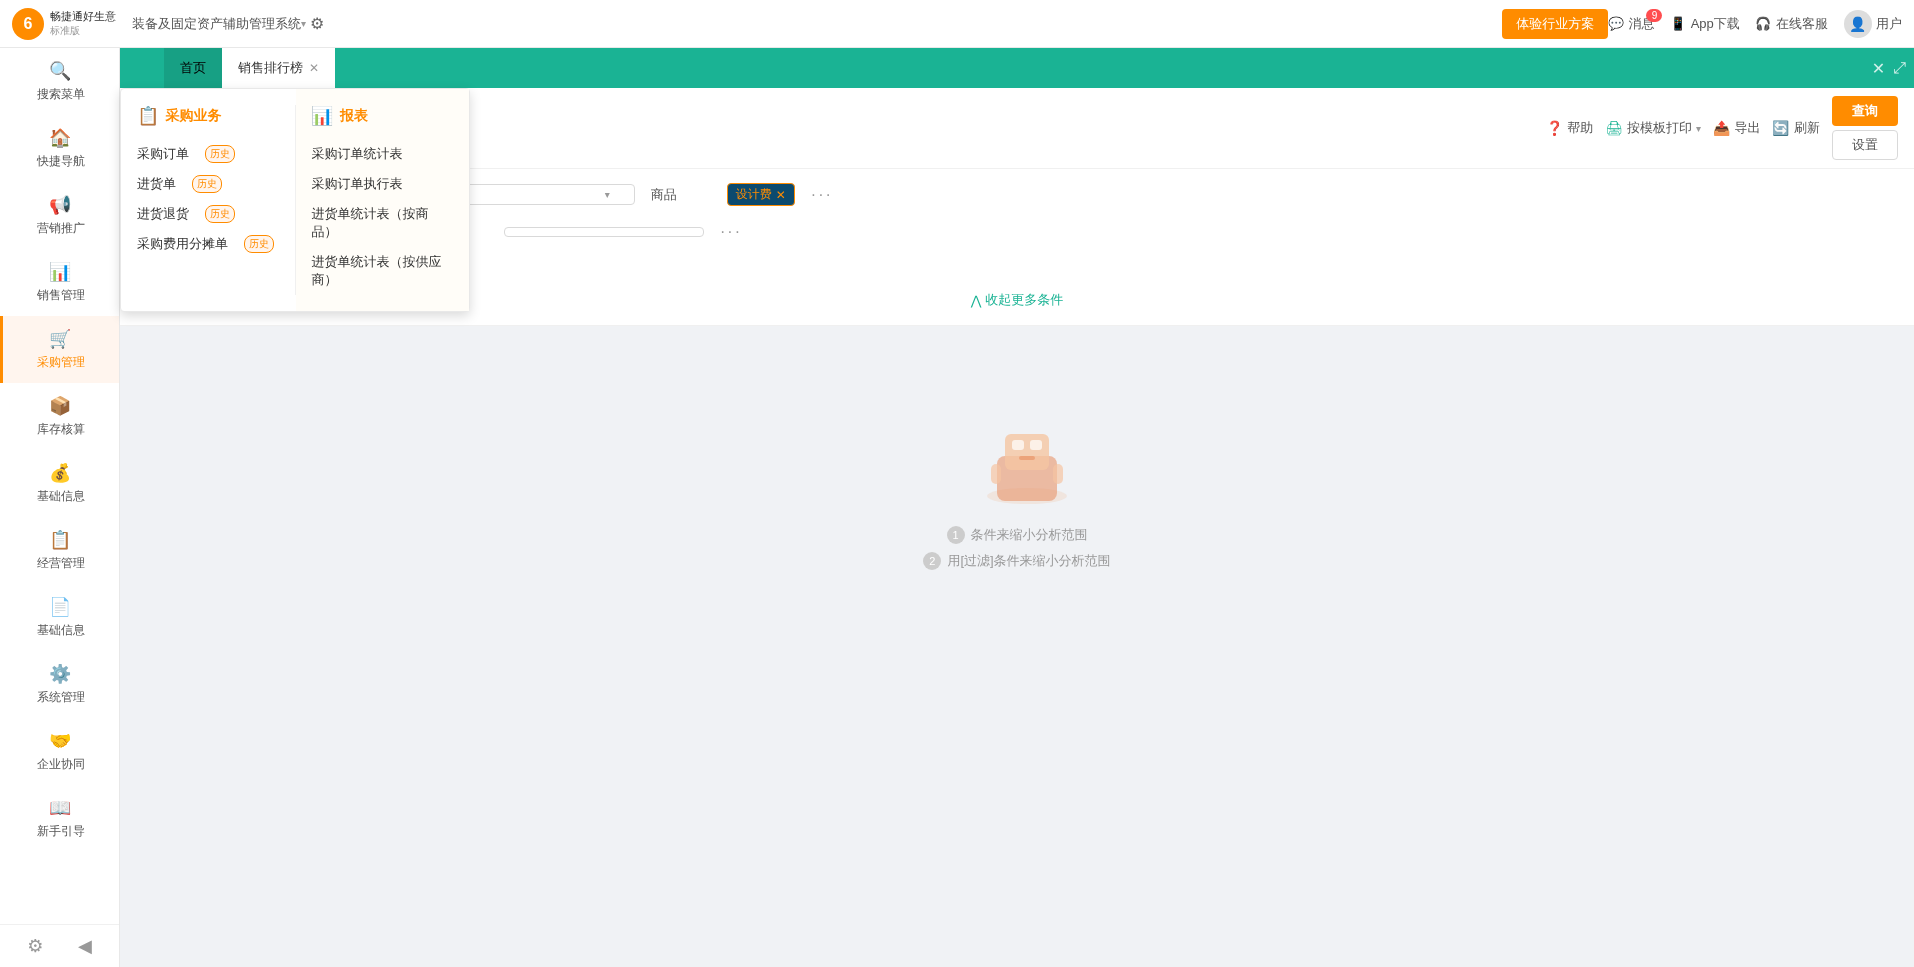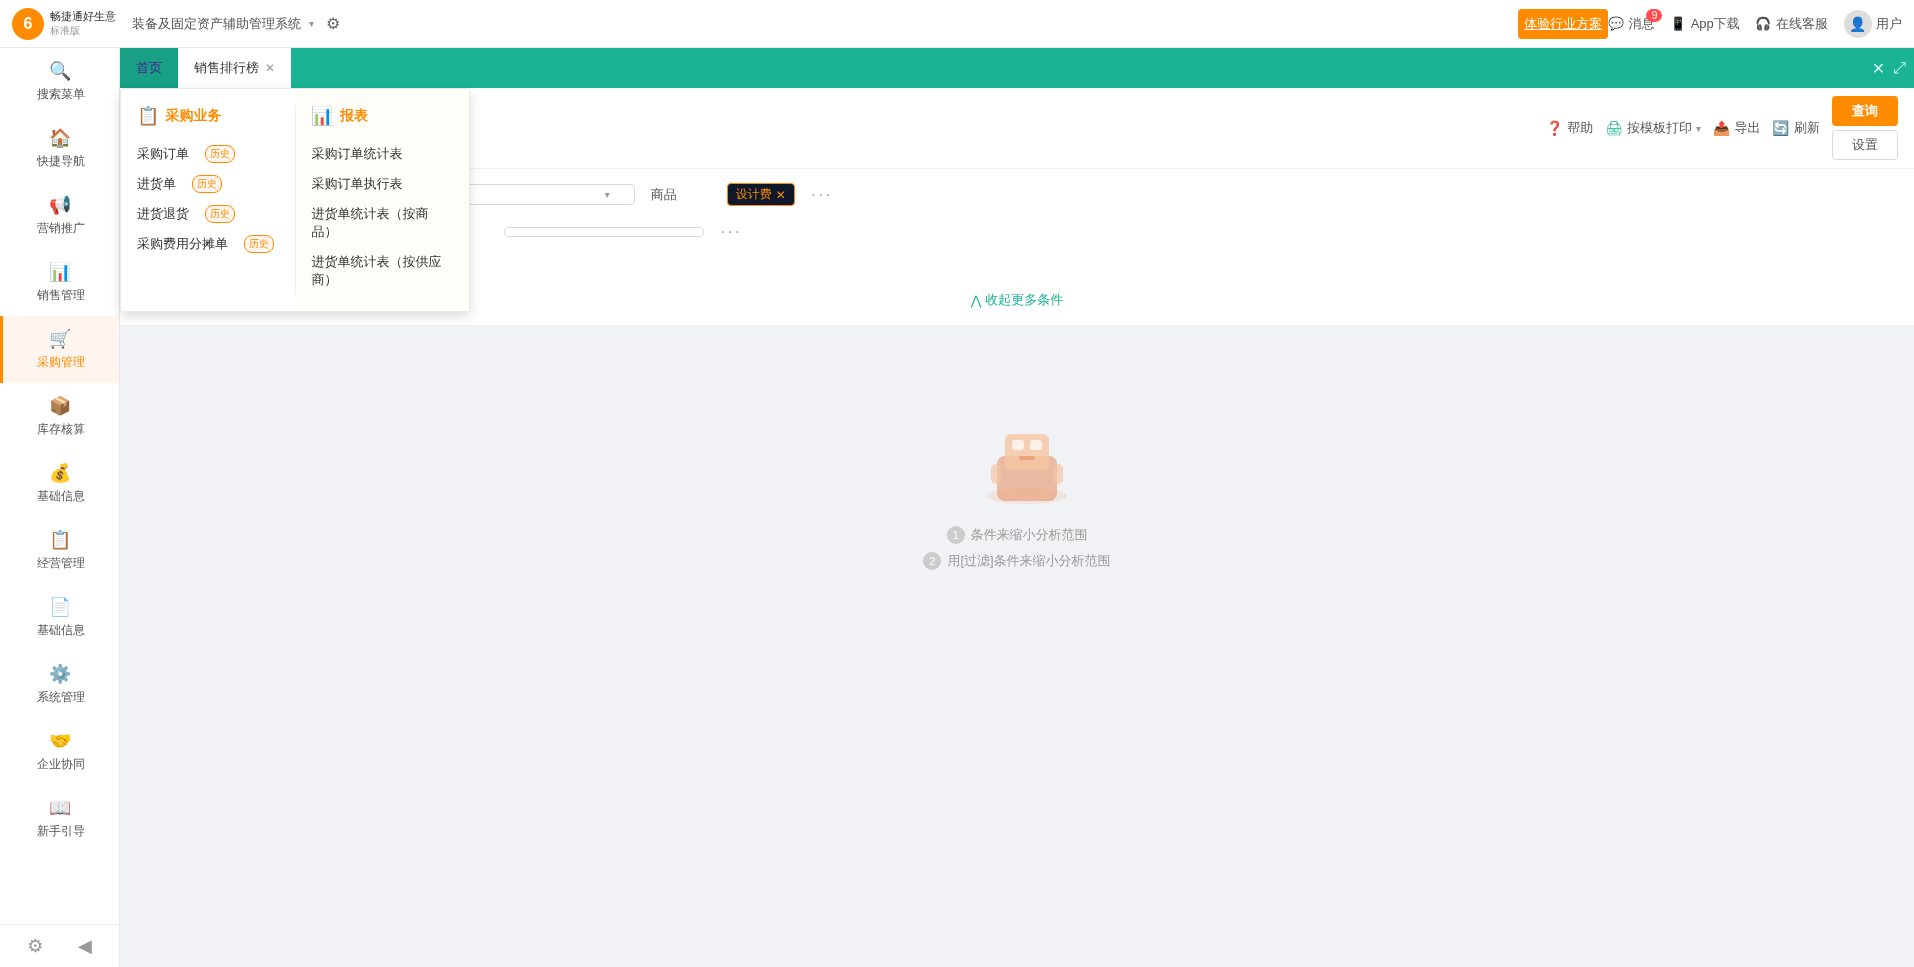--- a/index.html
+++ b/index.html
@@ -29,37 +29,35 @@
       border-radius: 50%;
       display: flex; align-items: center; justify-content: center;
       color: white; font-size: 16px; font-weight: bold;
     }
     .logo-text { font-size: 11px; color: #333; line-height: 1.3; }
     .logo-badge { font-size: 10px; color: #999; }
     .system-title {
       flex: 1;
       display: flex;
       align-items: center;
-      gap: 8px;
       color: #333;
       font-size: 14px;
     }
     .system-title-text { color: #555; font-size: 13px; }
     .dropdown-arrow { color: #999; font-size: 10px; cursor: pointer; }
     .settings-icon { color: #666; font-size: 16px; cursor: pointer; margin-left: 4px; }
     .industry-btn {
       background: #ff8c00;
       color: white;
       border: none;
-      padding: 6px 6px;
+      padding: 6px 14px;
       border-radius: 4px;
       cursor: pointer;
       font-size: 13px;
       margin-left: 8px;
-      text-decoration: underline;
     }
     .header-right {
       display: flex;
       align-items: center;
       gap: 16px;
       margin-left: auto;
     }
     .header-icon-item {
       display: flex; align-items: center; gap: 4px;
       color: #555; font-size: 13px; cursor: pointer;
@@ -136,21 +134,21 @@
     .tab-item {
       height: 100%;
       display: flex;
       align-items: center;
       padding: 0 16px;
       font-size: 13px;
       cursor: pointer;
       color: rgba(255,255,255,0.85);
       gap: 6px;
     }
-    .tab-item.home { background: rgba(0,0,0,0.1); color: #4c1d95; }
+    .tab-item.home { background: rgba(0,0,0,0.1); color: #000000; margin-left: 44px; }
     .tab-item.active-tab { background: white; color: #333; }
     .tab-close { font-size: 12px; color: #999; cursor: pointer; }
     .tab-bar-right {
       margin-left: auto;
       display: flex;
       align-items: center;
       padding-right: 8px;
       gap: 8px;
     }
     .tab-bar-icon { color: rgba(255,255,255,0.8); font-size: 16px; cursor: pointer; }
@@ -231,21 +229,21 @@
       display: flex; align-items: center; gap: 6px;
       border: 1px solid #d9d9d9;
       border-radius: 4px;
       padding: 4px 8px;
       font-size: 13px;
       color: #333;
       min-width: 200px;
     }
     .date-link { color: #1ab394; cursor: pointer; font-size: 12px; }
     .filter-tag {
-      background: #0f172a;
+      background: #0c4a6e;
       border: 1px solid #ff8c00;
       color: #ff8c00;
       border-radius: 4px;
       padding: 2px 8px;
       font-size: 12px;
       display: flex; align-items: center; gap: 4px;
     }
     .filter-tag-close { cursor: pointer; }
     .filter-dots { color: #999; cursor: pointer; font-size: 16px; letter-spacing: 2px; }
     .collapse-btn {

